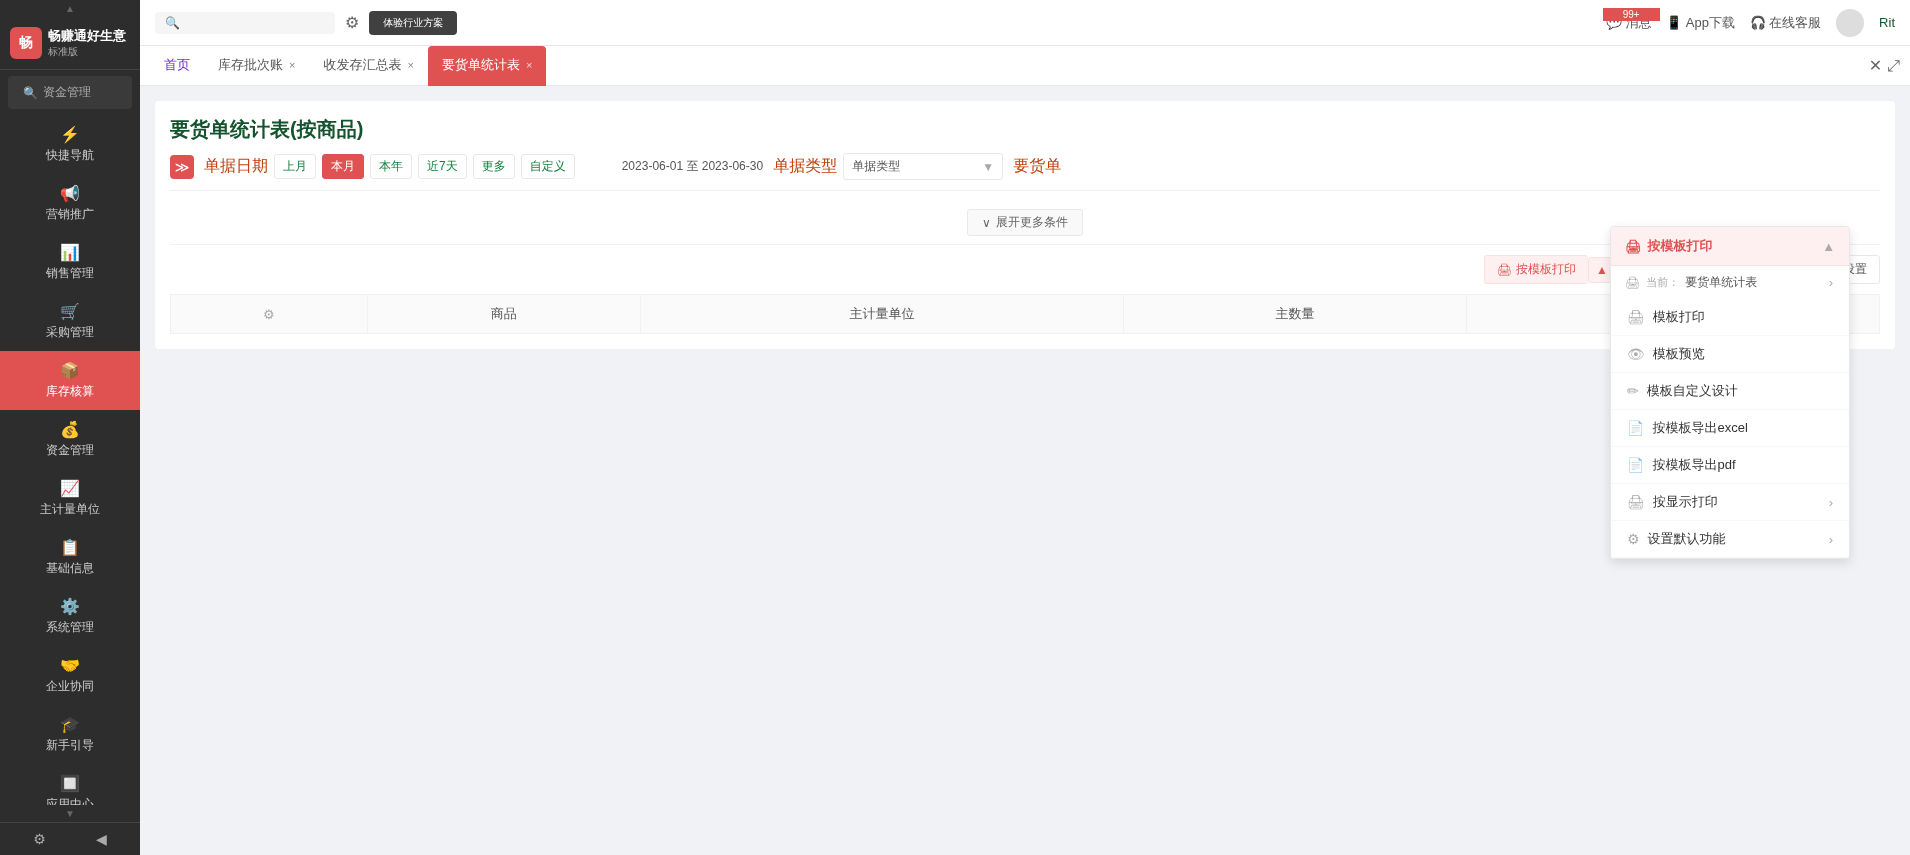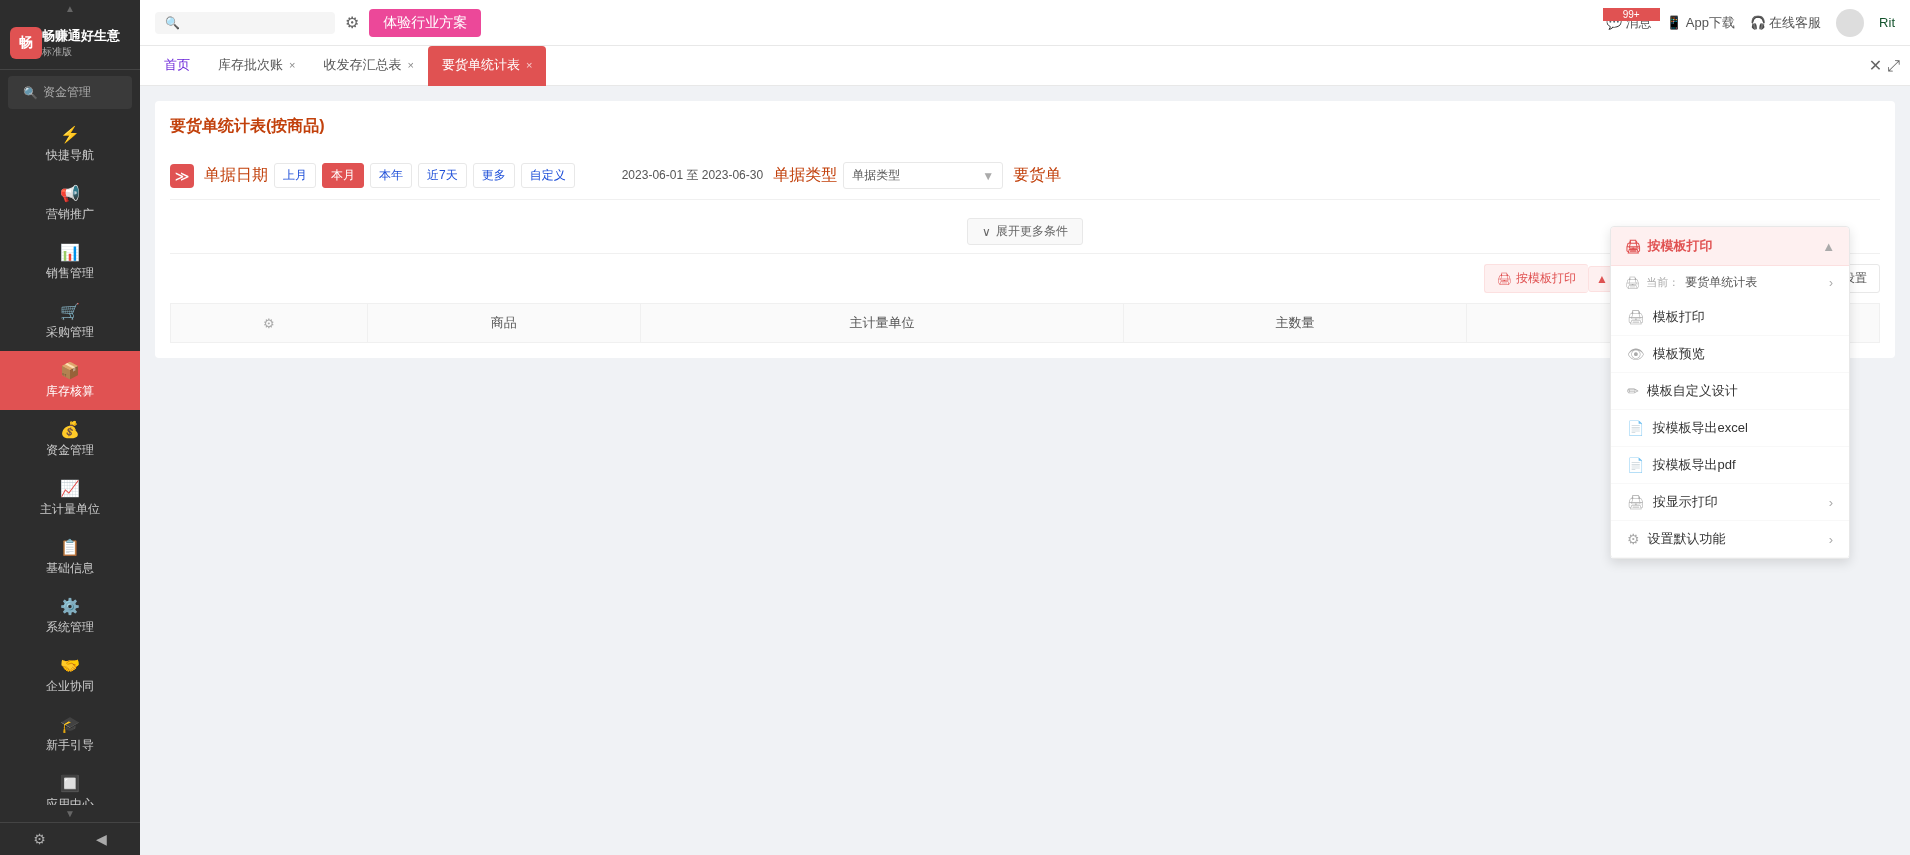--- a/index.html
+++ b/index.html
@@ -26,20 +26,21 @@
     .sidebar-logo-icon {
       width: 32px;
       height: 32px;
       background: #e05252;
       border-radius: 6px;
       display: flex; align-items: center; justify-content: center;
       color: white; font-weight: bold; font-size: 14px;
       flex-shrink: 0;
     }
     .sidebar-logo-text {
+      margin-left: 6px;
       font-size: 11px;
       color: #eee;
       line-height: 1.4;
     }
     .sidebar-logo-text .main { font-size: 13px; font-weight: bold; color: white; }
     .sidebar-logo-text .sub { font-size: 10px; color: #aaa; }
 
     .sidebar-search {
       display: flex;
       align-items: center;
@@ -121,27 +122,27 @@
       background: #f5f5f5;
       border-radius: 4px;
       padding: 4px 10px;
       width: 180px;
       color: #999;
       font-size: 12px;
     }
     .topbar-search-text { margin-left: 5px; }
     .topbar-gear { color: #666; cursor: pointer; font-size: 16px; }
     .topbar-btn-trial {
-      background: #ec4899;
+      background: #404040;
       color: white;
       border: none;
       border-radius: 4px;
       padding: 5px 14px;
       cursor: pointer;
-      font-size: 14px;
+      font-size: 10px;
     }
     .topbar-spacer { flex: 1; }
     .topbar-right {
       display: flex;
       align-items: center;
       gap: 15px;
       color: #555;
       font-size: 13px;
     }
     .topbar-right-item {
@@ -224,24 +225,23 @@
       padding: 15px;
       overflow: auto;
       position: relative;
     }
     .page-card {
       background: white;
       border-radius: 4px;
       padding: 15px;
     }
     .page-title {
-      font-size: 16px;
+      font-size: 20px;
       font-weight: bold;
-      color: #c2410c;
-      margin-bottom: 15px;
+      color: #14532d;
     }
 
     
     .filter-bar {
       display: flex;
       align-items: center;
       flex-wrap: wrap;
       gap: 10px;
       padding: 10px 0;
       border-bottom: 1px solid #f0f0f0;
@@ -264,21 +264,21 @@
       align-items: center;
       gap: 6px;
     }
     .filter-label { color: #c2410c; font-size: 16px; }
     .filter-date-btn {
       padding: 3px 8px;
       border: 1px solid #e8e8e8;
       border-radius: 3px;
       cursor: pointer;
       font-size: 12px;
-      color: #1d4ed8;
+      color: #15803d;
       background: white;
     }
     .filter-date-btn.active {
       background: #e05252;
       color: white;
       border-color: #e05252;
     }
     .filter-date-range {
       font-size: 12px;
       color: #555;

